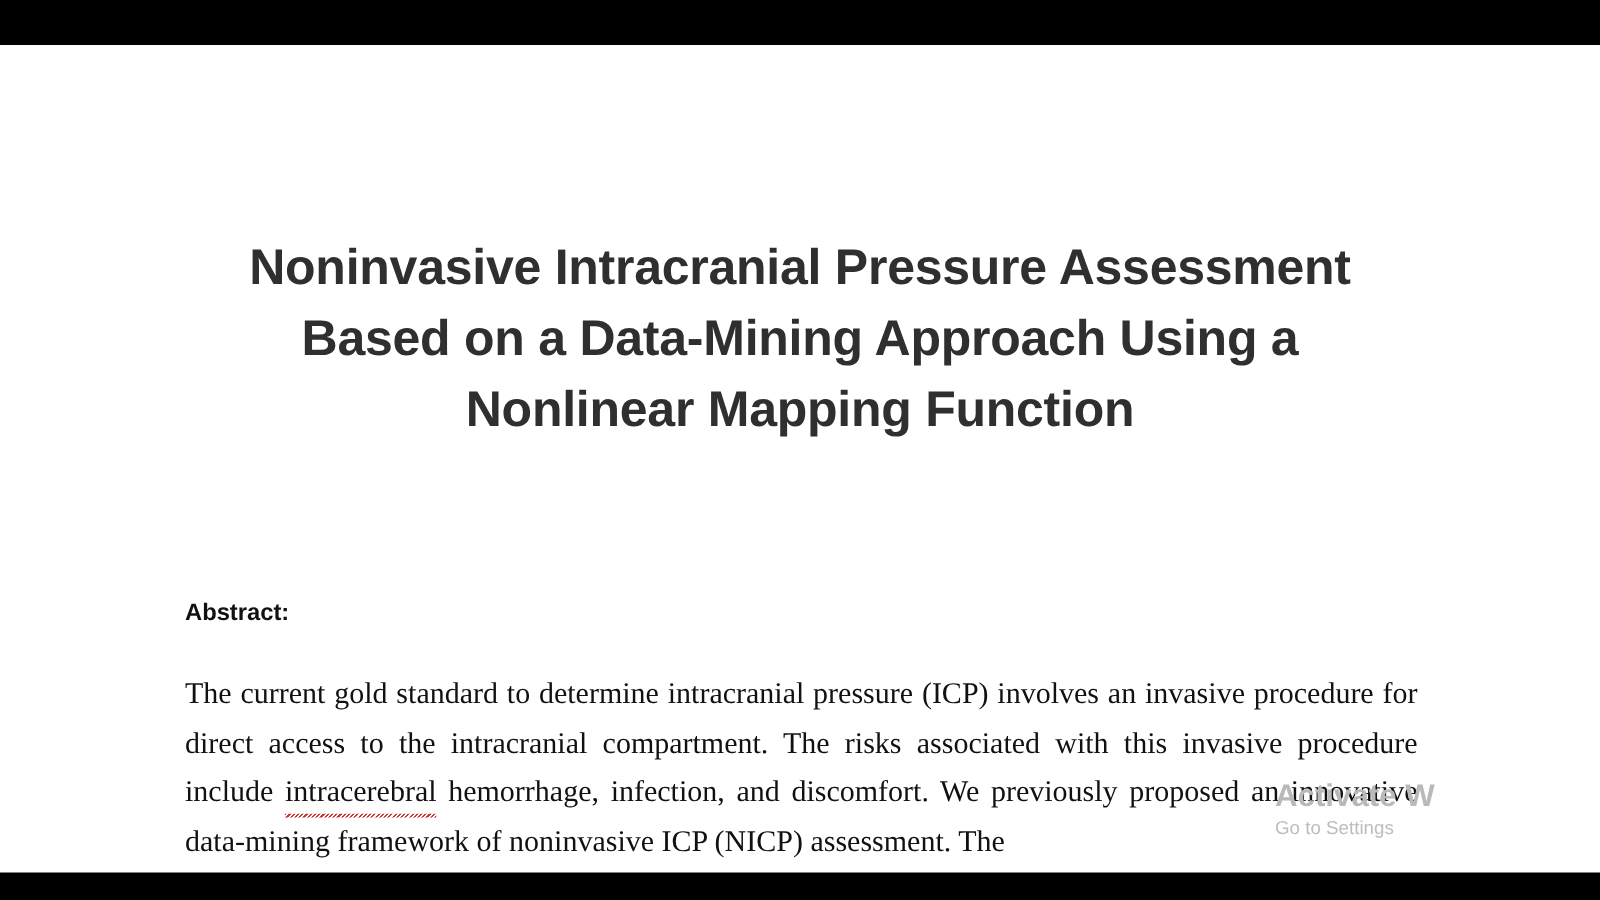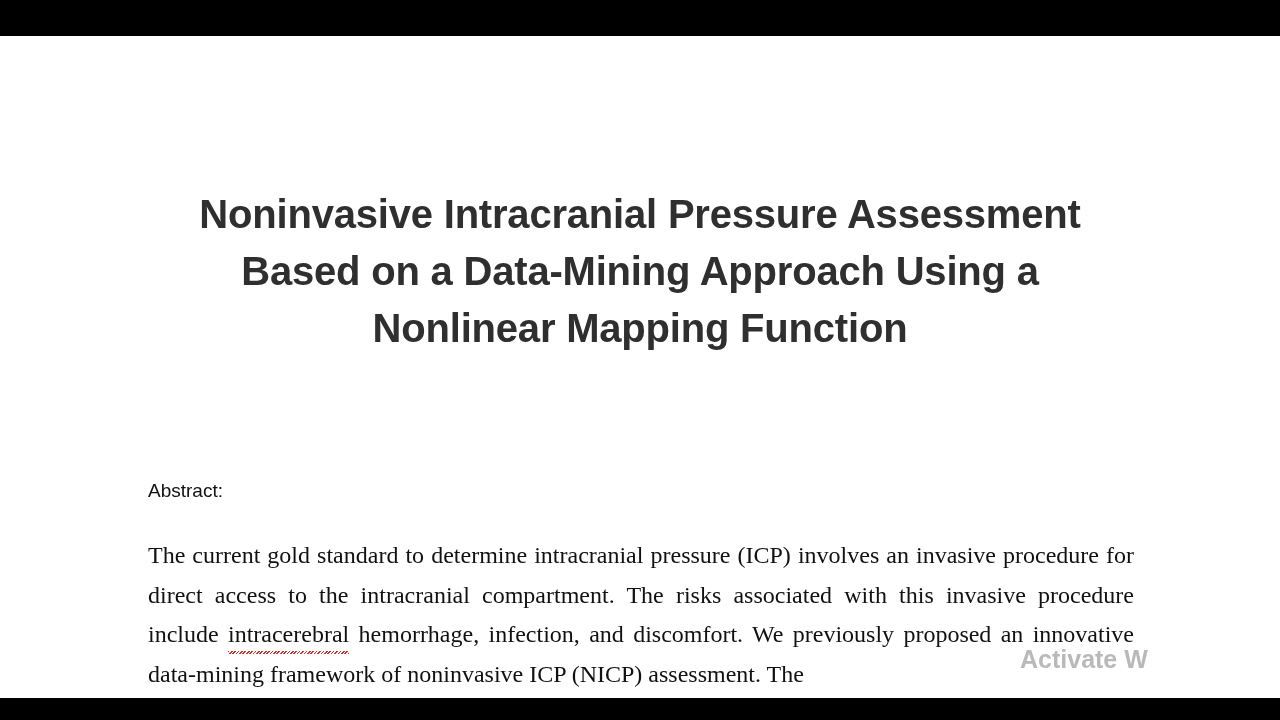--- a/index.html
+++ b/index.html
@@ -55,21 +55,21 @@
     line-height: 57px;
     color: #2f2f2f;
     letter-spacing: -0.2px;
   }
   .abstract-label {
     position: absolute;
     left: 148px;
     top: 444px;
     font-family: "Liberation Sans", sans-serif;
     font-size: 19px;
-    font-weight: normal;
+    font-weight: bold;
     color: #111111;
   }
   .abstract-body {
     position: absolute;
     left: 148px;
     top: 500px;
     width: 986px;
     font-family: "Liberation Serif", serif;
     font-size: 24px;
     line-height: 39.5px;
@@ -131,19 +131,20 @@
   <div class="page">
 
     <div class="doc-title">Noninvasive Intracranial Pressure Assessment Based on a Data-Mining Approach Using a Nonlinear Mapping Function</div>
 
     <div class="abstract-label">Abstract:</div>
 
     <div class="abstract-body"><span>The current gold standard to determine intracranial pressure (ICP) involves an invasive procedure for direct access to the intracranial compartment. The risks associated with this invasive procedure include </span><span class="spell">intracerebral</span><span> hemorrhage, infection, and discomfort. We previously proposed an innovative data-mining framework of noninvasive ICP (NICP) assessment. The</span></div>
 
     <div class="watermark">
       <div class="wm-line1">Activate W</div>
+      <div class="wm-line2">Go to Settings</div>
     </div>
 
   </div>
 
   <div class="letterbox-bottom"></div>
 
 </div>
 
 </body></html>

